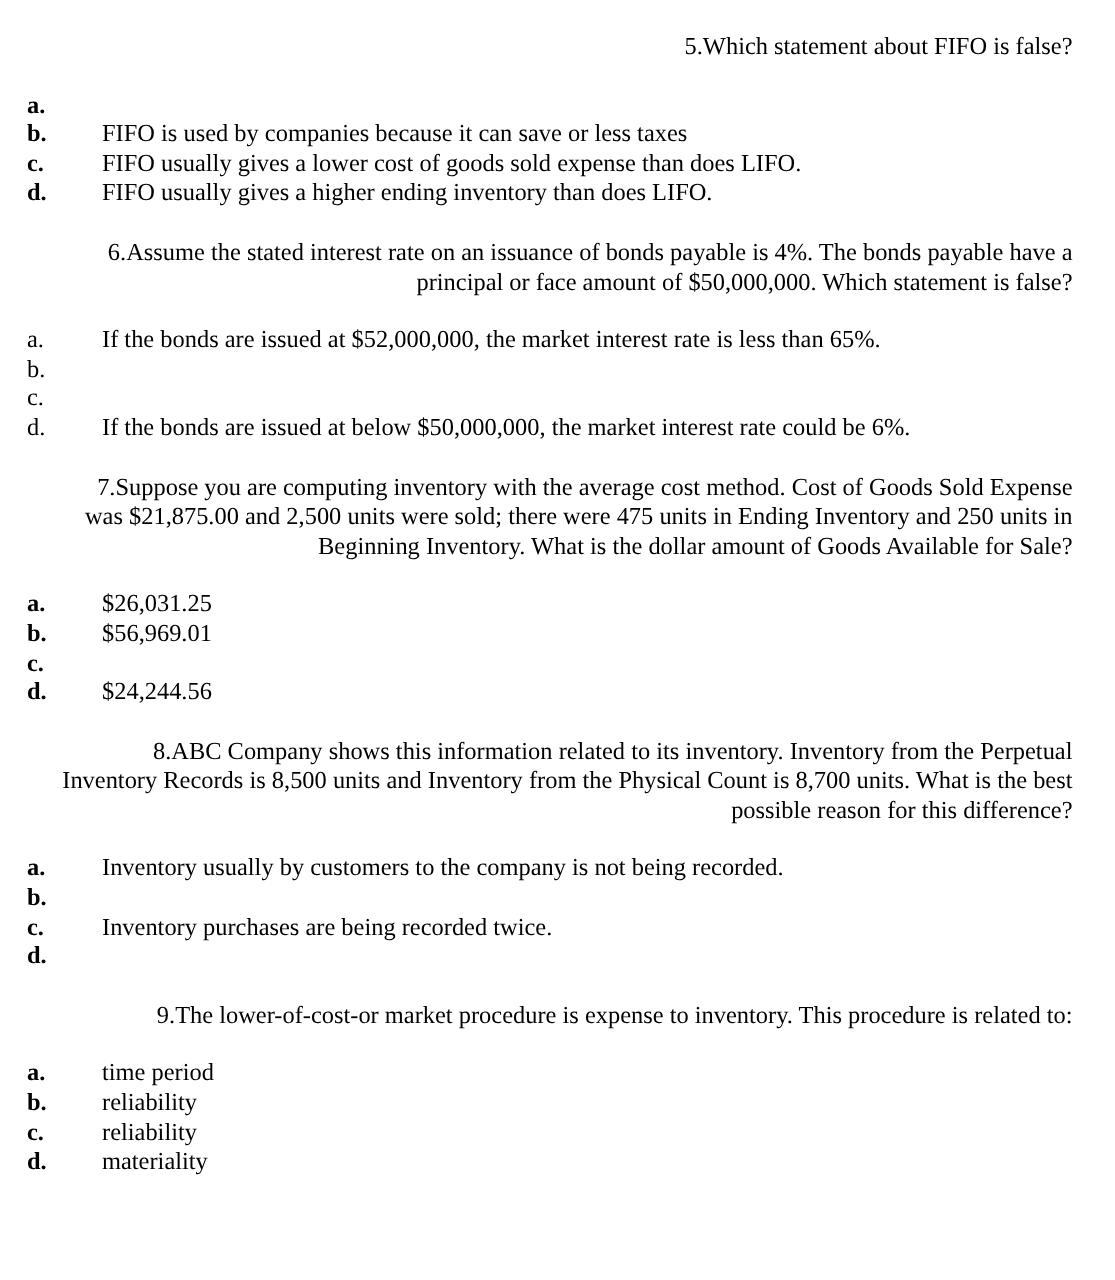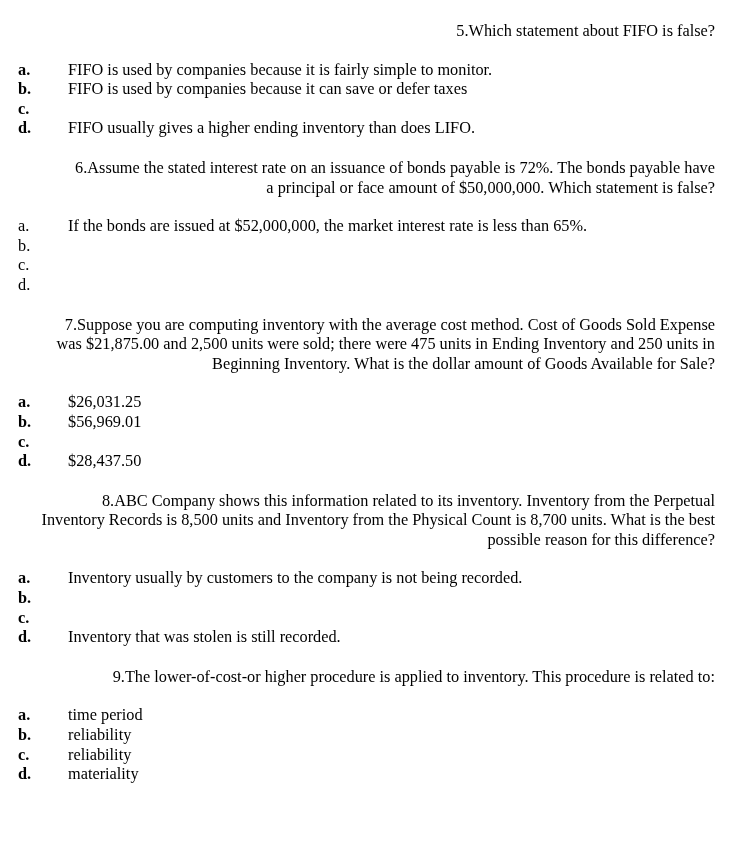--- a/index.html
+++ b/index.html
@@ -76,54 +76,55 @@
 <div id="page">
 
   <div class="spacer-q"></div>
 
   <section class="question-block">
     <p class="q-stem"><span class="q-num">5.</span><span>Which statement about FIFO is false?</span></p>
     <div class="gap-md"></div>
     <ul class="choice-list">
       <li class="choice">
         <span class="choice-label">a.</span>
-        <span class="choice-text">FIFO is used by companies because it is fairly simple to monitor.</span>
       </li>
       <li class="choice">
         <span class="choice-label">b.</span>
-        <span class="choice-text">FIFO is used by companies because it can save or defer taxes</span>
+        <span class="choice-text">FIFO is used by companies because it can save or less taxes</span>
       </li>
       <li class="choice">
         <span class="choice-label">c.</span>
+        <span class="choice-text">FIFO usually gives a lower cost of goods sold expense than does LIFO.</span>
       </li>
       <li class="choice">
         <span class="choice-label">d.</span>
         <span class="choice-text">FIFO usually gives a higher ending inventory than does LIFO.</span>
       </li>
     </ul>
   </section>
 
   <div class="gap-lg"></div>
 
   <section class="question-block">
-    <p class="q-stem"><span class="q-num wide">6.</span><span>Assume the stated interest rate on an issuance of bonds payable is 72%.  The bonds payable have a principal or face amount of $50,000,000.  Which statement is false?</span></p>
+    <p class="q-stem"><span class="q-num wide">6.</span><span>Assume the stated interest rate on an issuance of bonds payable is 4%.  The bonds payable have a principal or face amount of $50,000,000.  Which statement is false?</span></p>
     <div class="gap-md"></div>
     <ul class="choice-list choices-plain">
       <li class="choice">
         <span class="choice-label">a.</span>
         <span class="choice-text">If the bonds are issued at $52,000,000, the market interest rate is less than 65%.</span>
       </li>
       <li class="choice">
         <span class="choice-label">b.</span>
       </li>
       <li class="choice">
         <span class="choice-label">c.</span>
       </li>
       <li class="choice">
         <span class="choice-label">d.</span>
+        <span class="choice-text">If the bonds are issued at below $50,000,000, the market interest rate could be 6%.</span>
       </li>
     </ul>
   </section>
 
   <div class="gap-lg"></div>
 
   <section class="question-block">
     <p class="q-stem"><span class="q-num">7.</span><span>Suppose you are computing inventory with the average cost method.  Cost of Goods Sold Expense was $21,875.00 and 2,500 units were sold; there were 475 units in Ending Inventory and 250 units in Beginning Inventory.  What is the dollar amount of Goods Available for Sale?</span></p>
     <div class="gap-md"></div>
     <ul class="choice-list">
@@ -133,52 +134,52 @@
       </li>
       <li class="choice">
         <span class="choice-label">b.</span>
         <span class="choice-text">$56,969.01</span>
       </li>
       <li class="choice">
         <span class="choice-label">c.</span>
       </li>
       <li class="choice">
         <span class="choice-label">d.</span>
-        <span class="choice-text">$28,437.50</span>
+        <span class="choice-text">$24,244.56</span>
       </li>
     </ul>
   </section>
 
   <div class="gap-lg"></div>
 
   <section class="question-block">
     <p class="q-stem"><span class="q-num">8.</span><span>ABC Company shows this information related to its inventory. Inventory from the Perpetual Inventory Records is 8,500 units and Inventory from the Physical Count is 8,700 units.  What is the best possible reason for this difference?</span></p>
     <div class="gap-md"></div>
     <ul class="choice-list">
       <li class="choice">
         <span class="choice-label">a.</span>
         <span class="choice-text">Inventory usually by customers to the company is not being recorded.</span>
       </li>
       <li class="choice">
         <span class="choice-label">b.</span>
       </li>
       <li class="choice">
         <span class="choice-label">c.</span>
+        <span class="choice-text">Inventory purchases are being recorded twice.</span>
       </li>
       <li class="choice">
         <span class="choice-label">d.</span>
-        <span class="choice-text">Inventory that was stolen is still recorded.</span>
       </li>
     </ul>
   </section>
 
   <div class="gap-lg"></div>
 
   <section class="question-block">
-    <p class="q-stem"><span class="q-num wide">9.</span><span>The lower-of-cost-or higher procedure is applied to inventory.  This procedure is related to:</span></p>
+    <p class="q-stem"><span class="q-num wide">9.</span><span>The lower-of-cost-or market procedure is expense to inventory.  This procedure is related to:</span></p>
     <div class="gap-md"></div>
     <ul class="choice-list">
       <li class="choice">
         <span class="choice-label">a.</span>
         <span class="choice-text">time period</span>
       </li>
       <li class="choice">
         <span class="choice-label">b.</span>
         <span class="choice-text">reliability</span>
       </li>

